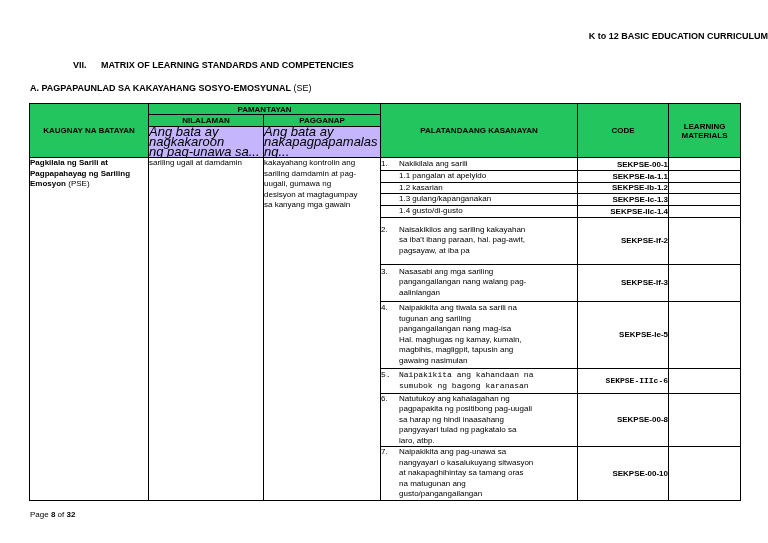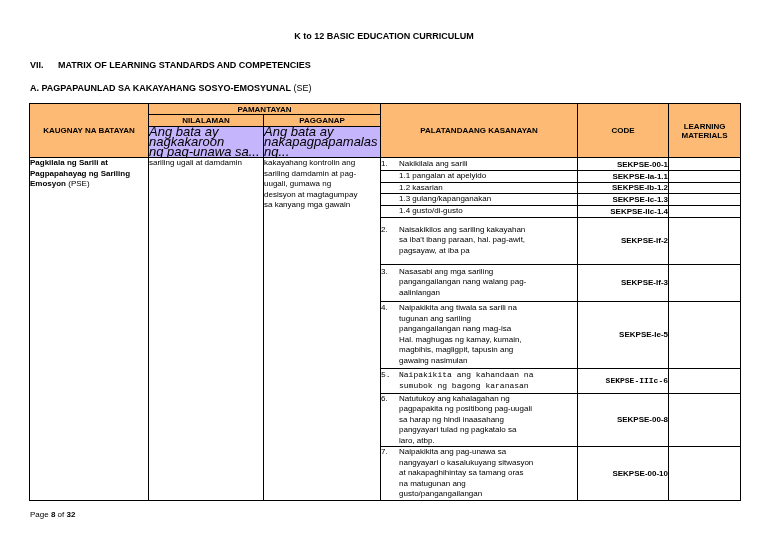--- a/index.html
+++ b/index.html
@@ -6,52 +6,52 @@
   html, body { margin: 0; padding: 0; }
   body {
     width: 768px; height: 543px;
     background: #ffffff;
     color: #000;
     font-family: "Liberation Sans", sans-serif;
     overflow: hidden;
   }
   .doc-title {
     padding-top: 31px;
-    text-align: center;
+    text-align: right;
     font-weight: bold;
     font-size: 9px;
     line-height: 11px;
   }
   .section-line {
     margin: 18px 0 0 30px;
     font-weight: bold;
     font-size: 9px;
     line-height: 11px;
   }
-  .section-no { display: inline-block; width: 28px; }
+  .section-no { display: inline-block; width: 28px; margin-left: 43px; }
   .subsection-line {
     margin: 12px 0 0 30px;
     font-size: 9px;
     line-height: 11px;
   }
   .subsection-line .bold { font-weight: bold; }
   table.matrix {
     margin: 9px 0 0 29px;
     width: 711px;
     border-collapse: collapse;
     table-layout: fixed;
     font-size: 8px;
   }
   table.matrix td, table.matrix th {
     border: 1px solid #000;
     padding: 0;
     overflow: hidden;
   }
   th.gray {
-    background: #fdba74;
+    background: #22c55e;
     font-weight: bold;
     font-size: 8px;
     text-align: center;
     vertical-align: middle;
     line-height: 9px;
     padding: 1px 2px;
   }
   td.subtitle-cell {
     font-style: italic;
     font-size: 13px;

